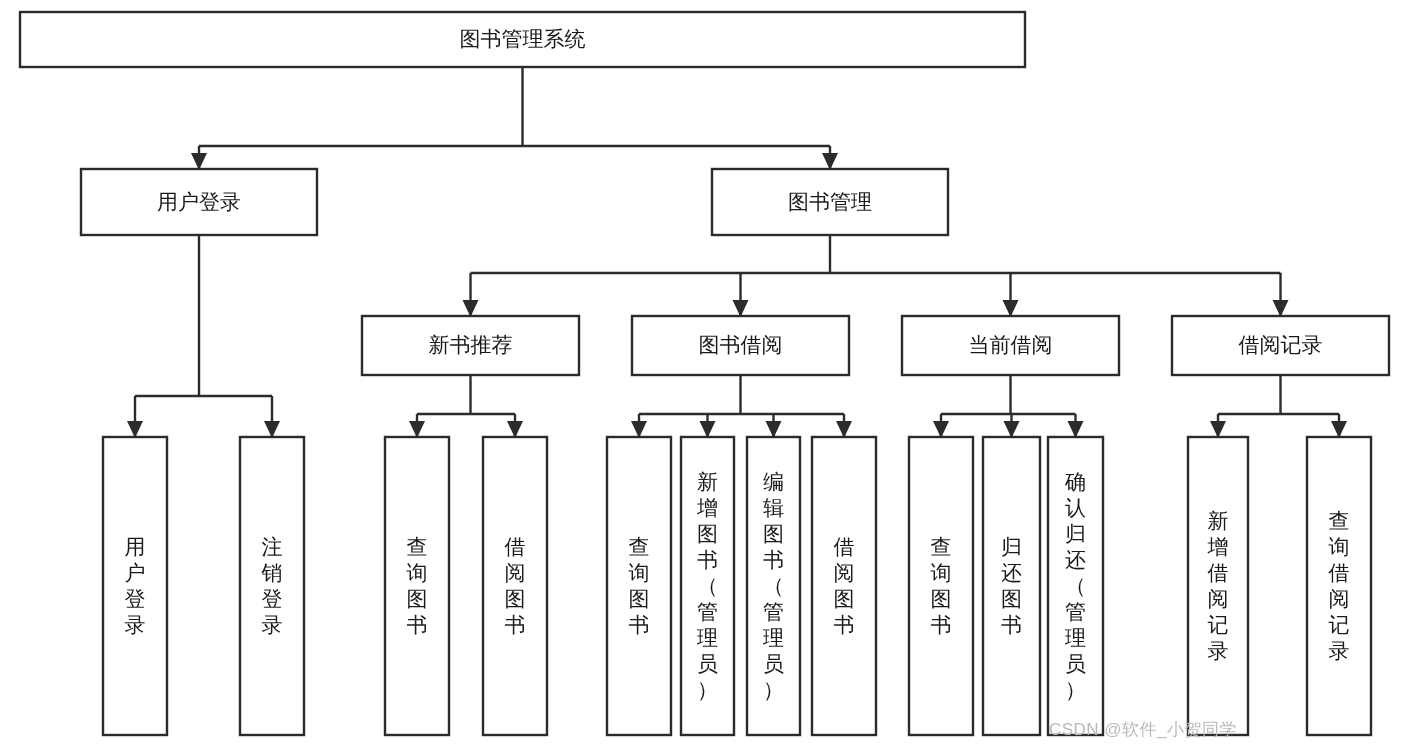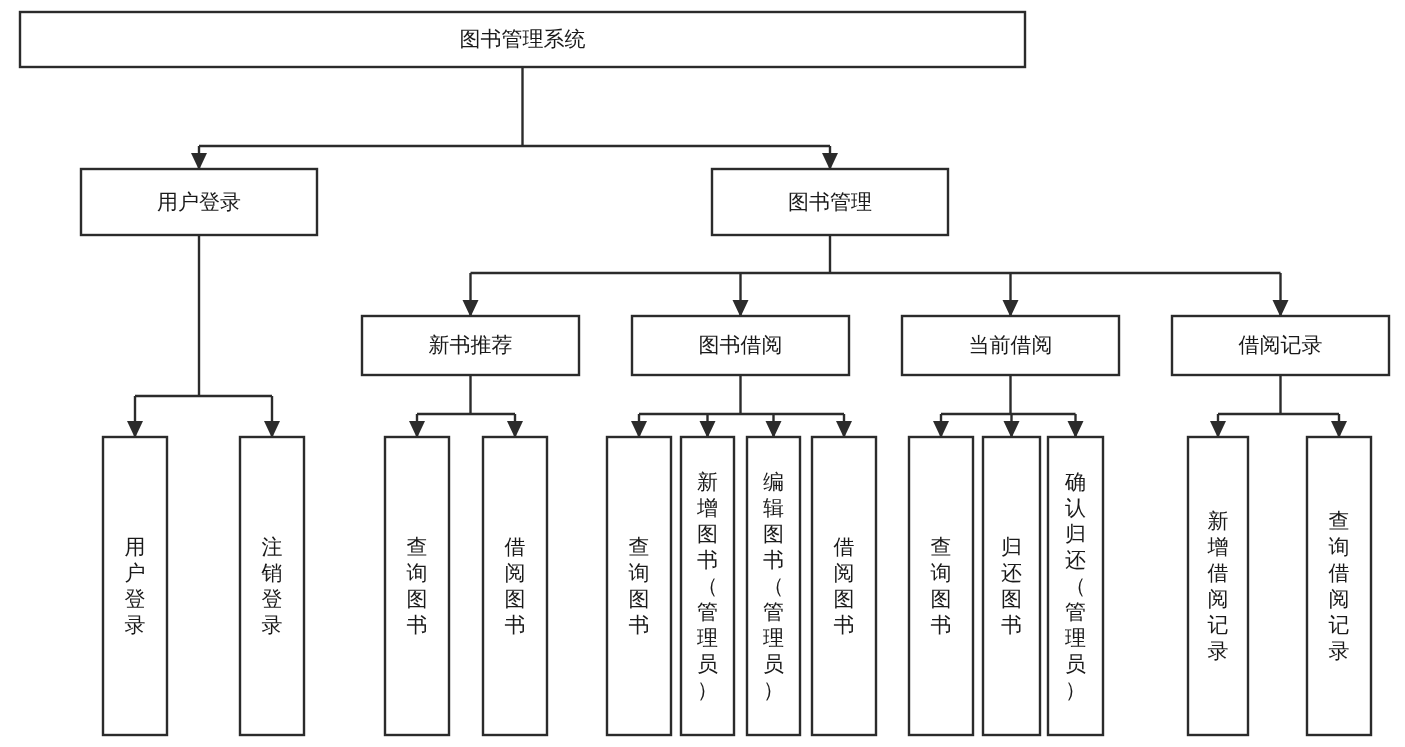--- a/index.html
+++ b/index.html
@@ -248,13 +248,14 @@
         <g>
           <text x="1339" y="528" class="node-label-v">查</text>
           <text x="1339" y="554" class="node-label-v">询</text>
           <text x="1339" y="580" class="node-label-v">借</text>
           <text x="1339" y="606" class="node-label-v">阅</text>
           <text x="1339" y="632" class="node-label-v">记</text>
           <text x="1339" y="658" class="node-label-v">录</text>
         </g>
       </g>
   </svg>
+  <div class="watermark">CSDN @软件_小贺同学</div>
 </div>
 
 </body></html>

